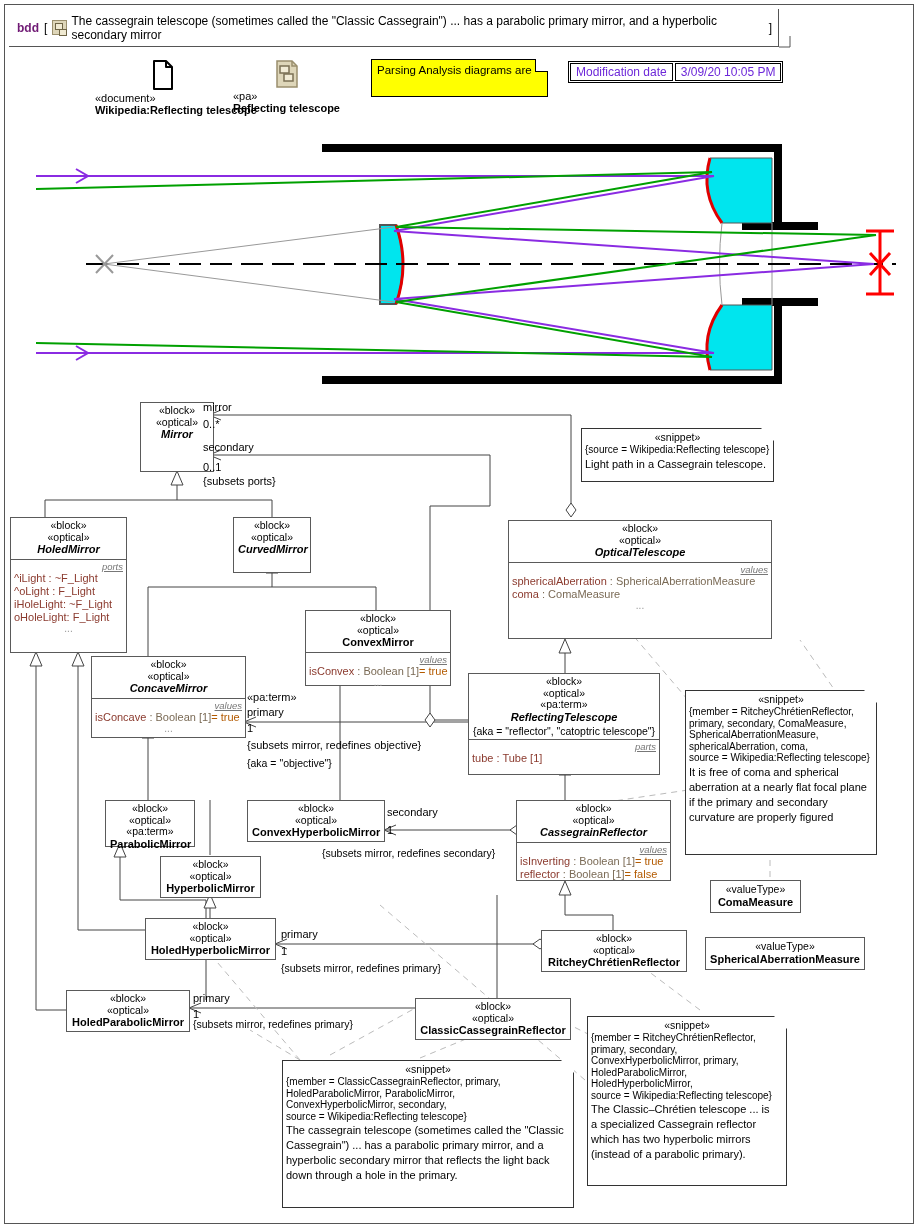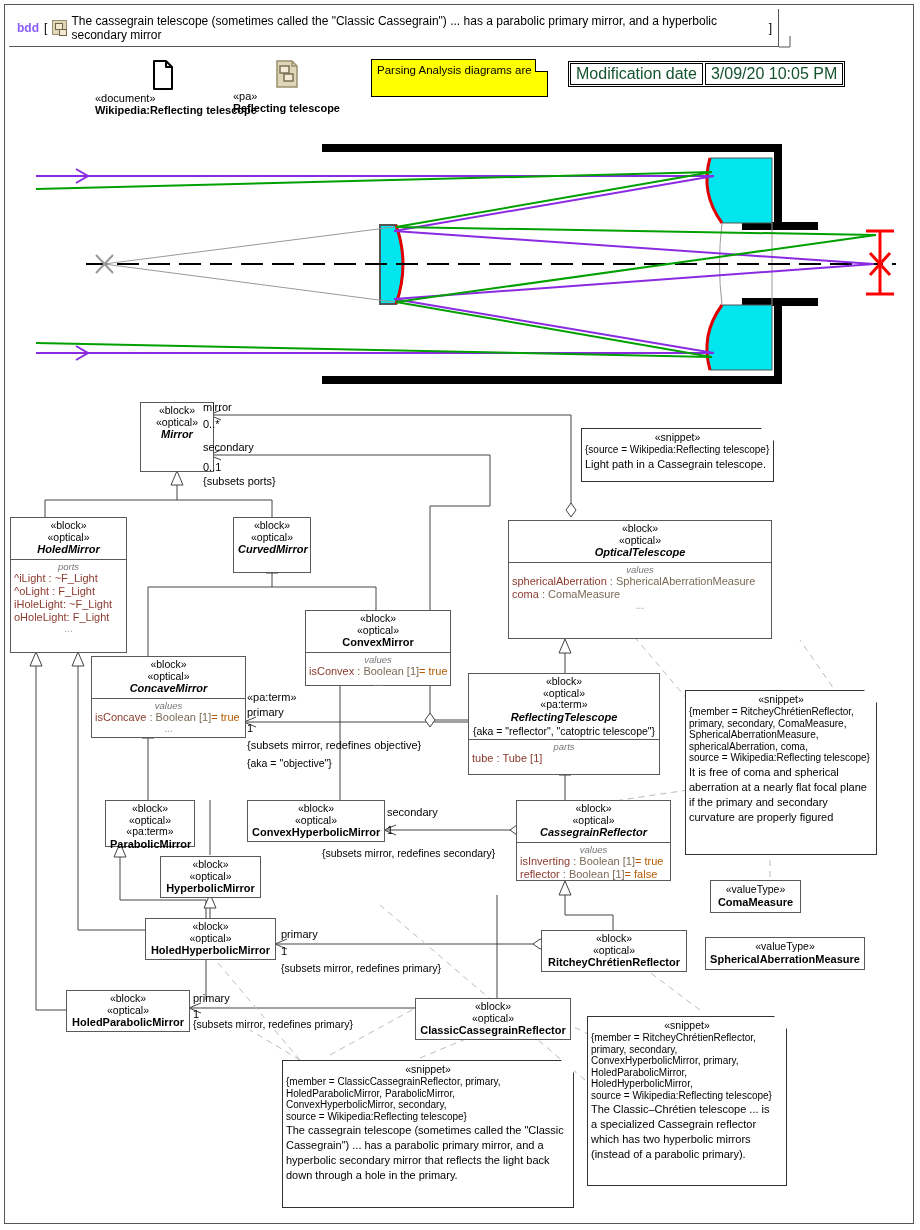--- a/index.html
+++ b/index.html
@@ -4,21 +4,21 @@
 <style>
   html,body{margin:0;padding:0;background:#fff;}
   body{font-family:"Liberation Sans",sans-serif;}
   #page{position:relative;width:920px;height:1230px;background:#fff;overflow:hidden;}
 
   
   #frame{position:absolute;left:4px;top:4px;width:908px;height:1218px;border:1px solid #555;background:#fff;}
   #frame-tab{position:absolute;left:4px;top:4px;height:38px;border:1px solid #555;border-top:none;border-left:none;
              background:#fff;display:flex;align-items:center;padding:0 6px 0 8px;box-sizing:border-box;}
   #pa-label{position:absolute;top:6px;left:0;width:908px;text-align:center;font-size:11px;color:#222;}
-  .bdd-kw{font-weight:bold;font-size:12px;color:#8b5cf6;margin-right:5px;}
+  .bdd-kw{font-weight:bold;font-size:12px;color:#701a75;margin-right:5px;}
   .brk{font-size:12px;color:#000;}
   .hdr-txt{font-size:12px;color:#000;}
 
   
   .pa-icon{display:inline-block;width:15px;height:15px;box-sizing:border-box;border:1px solid #9a8f6d;background:#ded6b9;
            position:relative;vertical-align:middle;margin:0 5px;}
   .pa-icon:before{content:"";position:absolute;left:2px;top:2px;width:6px;height:5px;border:1px solid #6e6445;background:#f0ead2;}
   .pa-icon:after{content:"";position:absolute;left:6px;top:8px;width:6px;height:5px;border:1px solid #6e6445;background:#f0ead2;}
 
   
@@ -30,35 +30,35 @@
   .pa-glyph{width:24px;height:28px;margin:0 auto 2px auto;}
 
   
   #yellow-note{position:absolute;left:371px;top:59px;width:177px;height:38px;background:#ffff00;border:1px solid #000;
                box-sizing:border-box;font-size:11.5px;color:#000;padding:3px 4px 0 5px;line-height:15px;}
   #yellow-note .fold{position:absolute;right:-1px;top:-1px;width:12px;height:12px;background:#fff;
                      border-left:1px solid #000;border-bottom:1px solid #000;}
 
   
   #moddate{position:absolute;left:568px;top:61px;display:flex;border:1px solid #000;background:#fff;}
-  #moddate div{border:1px solid #000;margin:1px;padding:1px 5px;font-size:16px;color:#14532d;white-space:nowrap;text-align:right;}
+  #moddate div{border:1px solid #000;margin:1px;padding:1px 5px;font-size:12px;color:#6d28d9;white-space:nowrap;text-align:right;}
 
   
   #telescope{position:absolute;left:8px;top:131px;width:896px;height:266px;}
 
   
   .blk{position:absolute;box-sizing:border-box;border:1px solid #5a5a5a;background:#fff;}
   .blk .hd{padding:2px 4px 3px 4px;text-align:center;}
   .blk .stereo{font-size:10.5px;color:#000;line-height:11.5px;}
   .blk .nm{font-size:11px;font-weight:bold;color:#000;line-height:13px;}
   .blk .nm.abst{font-style:italic;}
   .blk .constraint{font-size:10.5px;color:#000;text-align:center;line-height:12px;padding:0 2px 2px 2px;}
   .blk .sep{border-top:1px solid #5a5a5a;}
   .blk .cmp{padding:1px 3px 2px 3px;}
-  .blk .cmp-h{font-size:9.5px;font-style:italic;color:#777;text-align:center;line-height:11px;}
+  .blk .cmp-h{font-size:9.5px;font-style:italic;color:#777;text-align:right;line-height:11px;text-decoration:underline;}
   .blk .feat{font-size:11px;line-height:13px;color:#8b3a2e;white-space:nowrap;}
   .blk .feat .ty{color:#7a6a55;}
   .blk .feat .val{color:#b35a00;}
   .blk .dots{font-size:10px;color:#999;text-align:center;line-height:10px;}
 
   
   .snip{position:absolute;box-sizing:border-box;border:1px solid #333;background:#fff;font-size:10.5px;color:#000;}
   .snip .cut{position:absolute;right:-1px;top:-1px;width:0;height:0;border-left:13px solid transparent;border-top:13px solid #fff;}
   .snip .stereo{text-align:center;font-size:10.5px;line-height:13px;padding-top:2px;}
   .snip .meta{padding:0 3px;line-height:11.5px;font-size:10px;}

